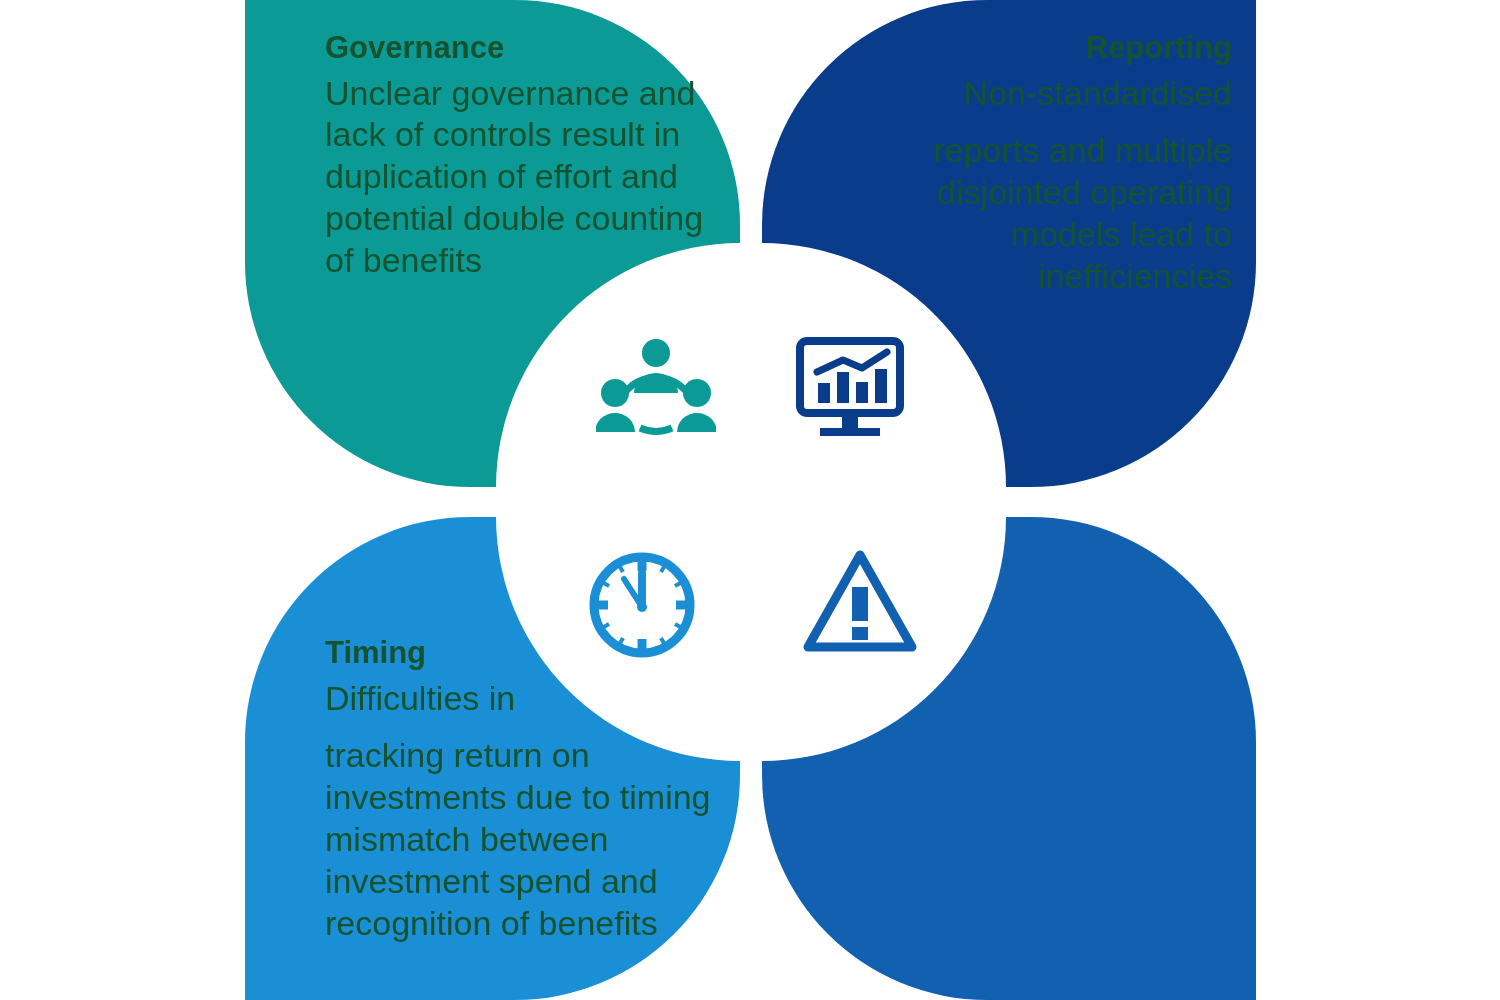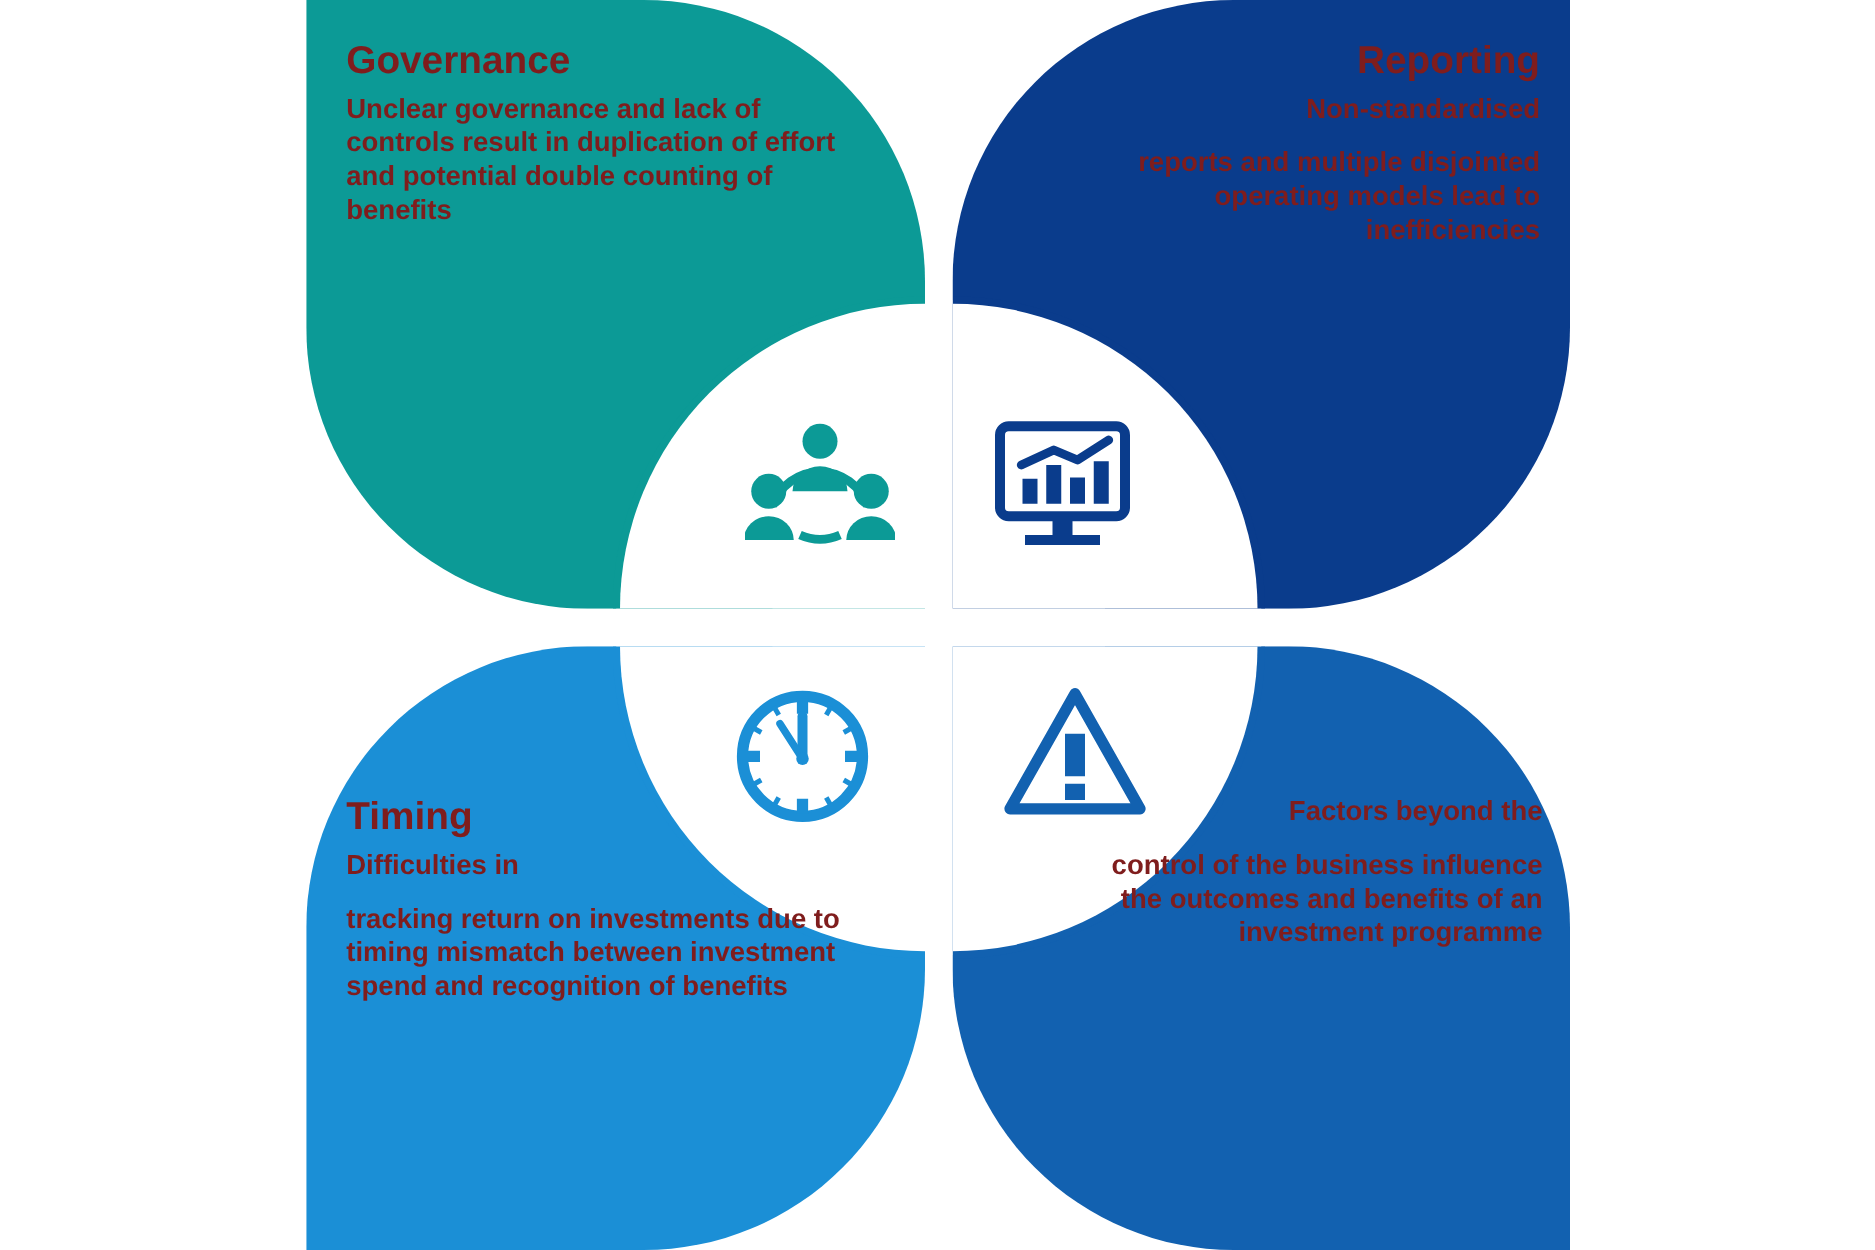--- a/index.html
+++ b/index.html
@@ -64,28 +64,28 @@
 
   
   .icon-wrap{position:absolute;width:120px;height:120px;}
   .tl-tile .icon-wrap{right:24px;bottom:36px;}
   .tr-tile .icon-wrap{left:28px;bottom:40px;}
   .bl-tile .icon-wrap{right:38px;top:28px;}
   .br-tile .icon-wrap{left:38px;top:26px;}
   .icon-wrap svg{display:block;width:100%;height:100%;}
 
   
-  .txt{position:absolute;color:#7f1d1d;}
+  .txt{position:absolute;color:#14532d;margin-left:48px;}
   .tl-tile .txt{left:32px;top:30px;width:400px;text-align:left;}
   .tr-tile .txt{right:24px;top:30px;width:330px;text-align:right;}
   .bl-tile .txt{left:32px;top:118px;width:430px;text-align:left;}
   .br-tile .txt{right:22px;top:118px;width:348px;text-align:right;}
 
   .ttl{font-size:31px;font-weight:bold;line-height:1.18;margin:0 0 6px 0;}
-  .desc{font-size:22px;font-weight:700;line-height:1.23;margin:0;}
+  .desc{font-size:34px;font-weight:400;line-height:1.23;margin:0;}
   .desc .lead{display:block;margin-bottom:16px;}
 </style>
 </head>
 <body style="background: rgb(255, 255, 255);">
 
 <div id="stage">
 
   <div class="tile tl-tile" id="q0" style="--c: #0C9A96;">
     <div class="body"></div>
     <div class="bite"></div>
@@ -171,17 +171,16 @@
     <div class="body"></div>
     <div class="bite"></div>
     <div class="icon-wrap">
       <svg viewBox="0 0 120 120" aria-hidden="true">
         <path d="M60 12 L112 104 L8 104 Z" fill="none" stroke="#1261B0" stroke-width="9" stroke-linejoin="round"></path>
         <rect x="52" y="44" width="16" height="34" fill="#1261B0"></rect>
         <rect x="52" y="84" width="16" height="13" fill="#1261B0"></rect>
       </svg>
     </div>
     <div class="txt">
-      <p class="desc"><span class="lead">Factors beyond the</span><span>control of the business influence the outcomes and benefits of an investment programme</span></p>
     </div>
   </div>
 
 </div>
 
 </body></html>

